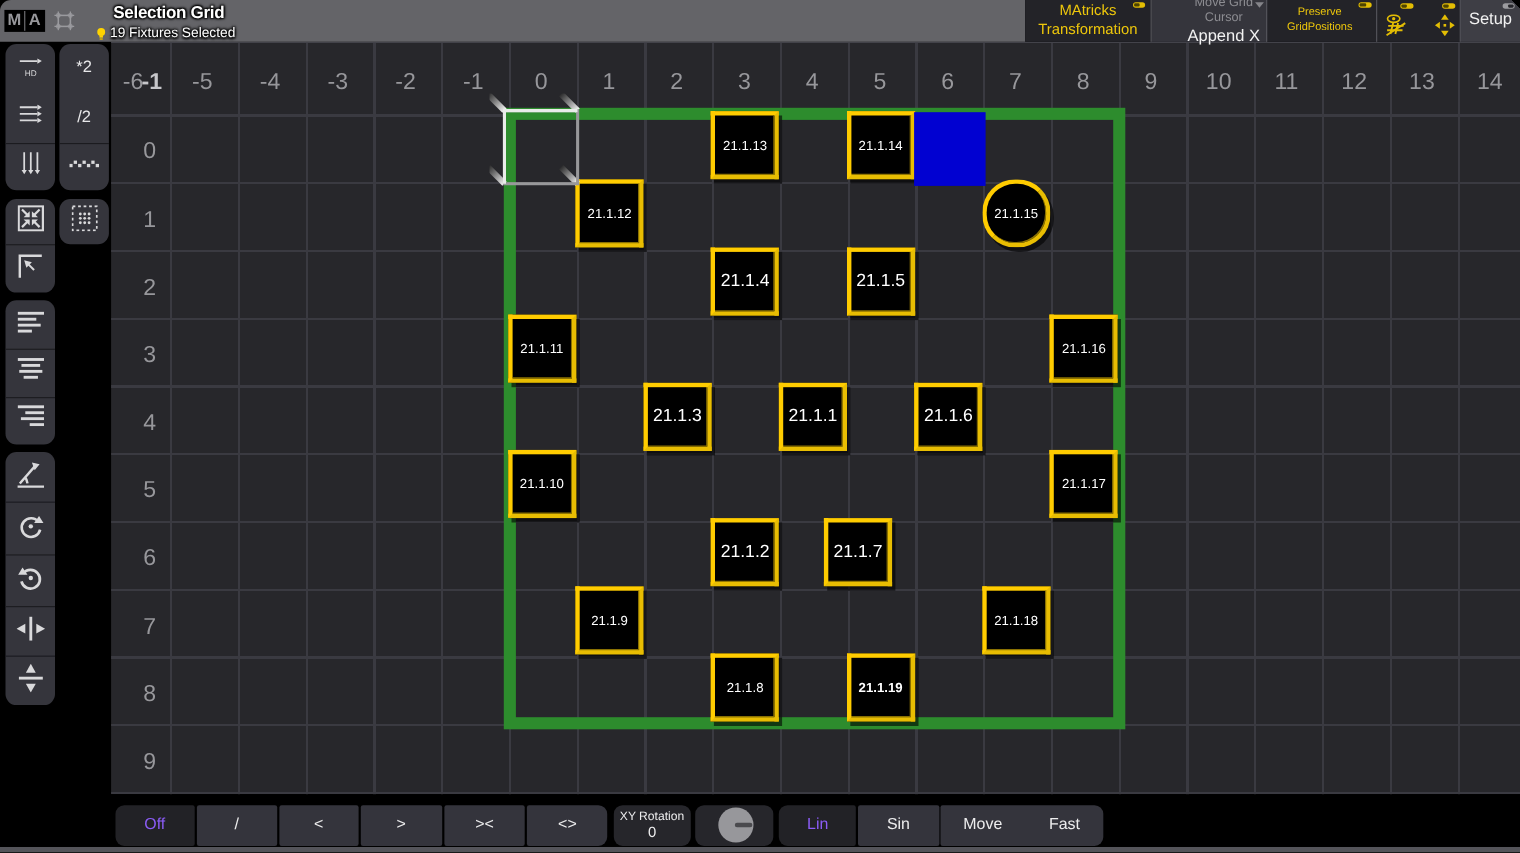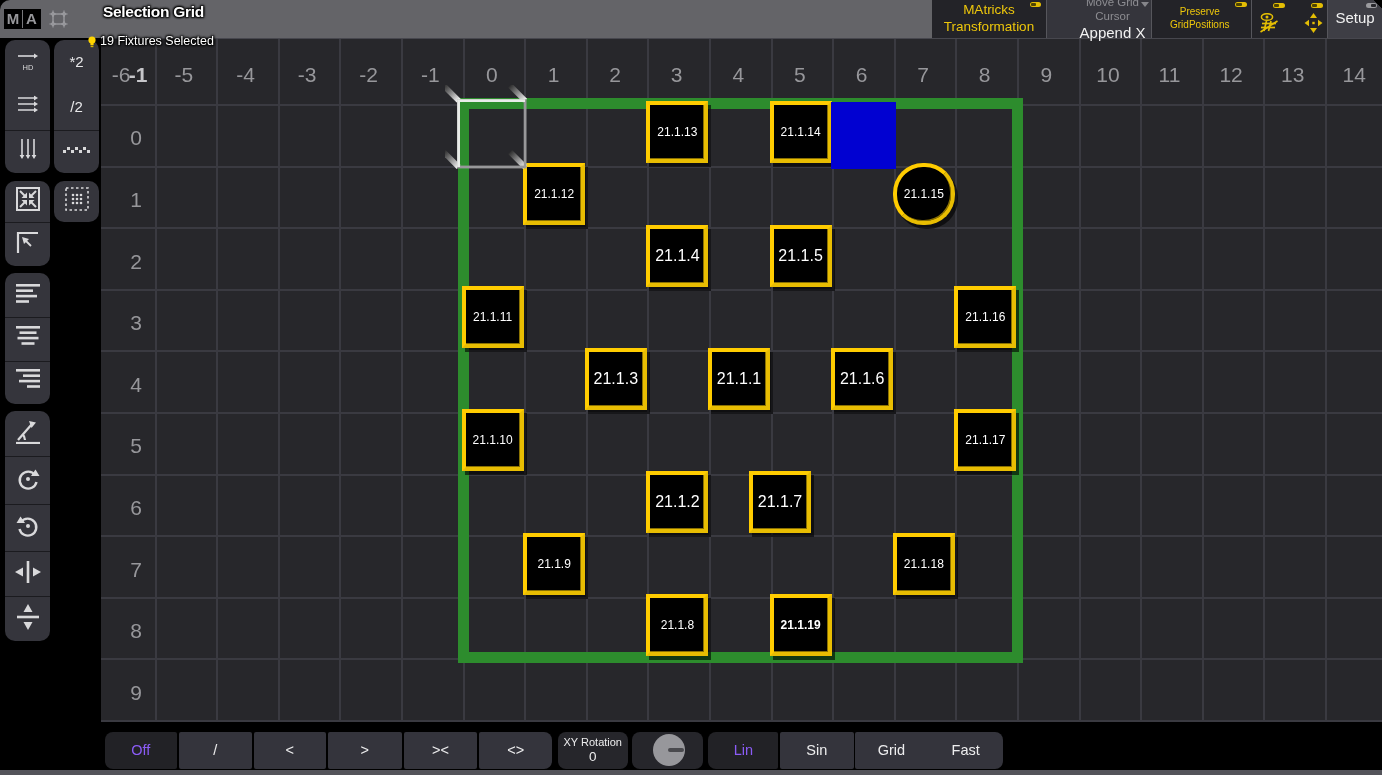--- a/index.html
+++ b/index.html
@@ -187,21 +187,21 @@
         <line x1="0.5" y1="14" x2="7" y2="14"></line>
 <line x1="15" y1="11" x2="15" y2="17.5"></line>
         <line x1="12" y1="14" x2="18.5" y2="14"></line>
 </g>
 <circle cx="4" cy="4" r="1.6" fill="none" stroke="#9a9a9e" stroke-width="1"></circle>
 <circle cx="15" cy="4" r="1.6" fill="none" stroke="#9a9a9e" stroke-width="1"></circle>
 <circle cx="4" cy="14" r="1.6" fill="none" stroke="#9a9a9e" stroke-width="1"></circle>
 <circle cx="15" cy="14" r="1.6" fill="none" stroke="#9a9a9e" stroke-width="1"></circle>
 </svg>
 <div class="abs" style="left:87px;top:3px;font-size:15.5px;font-weight:bold;letter-spacing:-0.3px;color:#fff;text-shadow:1px 1px 2px #000,-1px -1px 2px #000,1px -1px 2px #000,-1px 1px 2px #000;z-index:2;padding-left:16px;">Selection Grid</div>
-<div class="abs" style="left:86px;top:23px;z-index:2;display:flex;align-items:center;margin-top:11px;">
+<div class="abs" style="left:86px;top:23px;z-index:2;display:flex;align-items:center;">
 <svg width="12" height="13" viewBox="0 0 12 13">
         <circle cx="6" cy="5" r="3.6" fill="#ffd400"></circle>
         <rect x="4.4" y="8" width="3.2" height="2.2" fill="#ffd400"></rect>
         <rect x="4.6" y="10.8" width="2.8" height="1.4" fill="#d8b400"></rect>
       </svg>
 <span style="color:#fff;font-size:12.5px;margin-left:2px;text-shadow:1px 1px 2px #000,-1px -1px 2px #000,1px -1px 2px #000,-1px 1px 2px #000;">19 Fixtures Selected</span>
 </div>
 <div class="abs" style="left:932px;top:0;width:450px;height:37.5px;background:#232328;"></div>
 <div class="topbtn" style="left:932px;width:114px;color:#eec70b;font-size:13.5px;">
       <span>MAtricks</span>
@@ -417,15 +417,15 @@
 <div class="bbtn" style="left:558px;width:69.5px;background:#26262b;flex-direction:column;line-height:1.15;border-radius:8px;">
 <span style="font-size:11px;">XY Rotation</span>
       <span style="font-size:13.5px;">0</span>
     </div>
 <div class="bbtn" style="left:631.5px;width:71.5px;background:#26262b;border-radius:8px;"></div>
 <div class="abs" style="left:653px;top:733.5px;width:32px;height:32px;border-radius:50%;background:#97979b;z-index:2;"></div>
 <div class="abs" style="left:668px;top:747.5px;width:16px;height:4px;border-radius:2px;background:#4a4a4e;z-index:3;"></div>
 <div class="bbtn pressed" style="left:708.4px;width:70px;border-radius:8px 2px 2px 8px;">Lin</div>
 <div class="bbtn" style="left:780px;width:73.5px;border-radius:2px;">Sin</div>
 <div class="bbtn" style="left:854.5px;width:148.5px;justify-content:space-around;border-radius:2px 8px 8px 2px;">
-      <span>Grid</span>
+      <span>Move</span>
       <span>Fast</span>
     </div>
 </div>
 </body></html>

